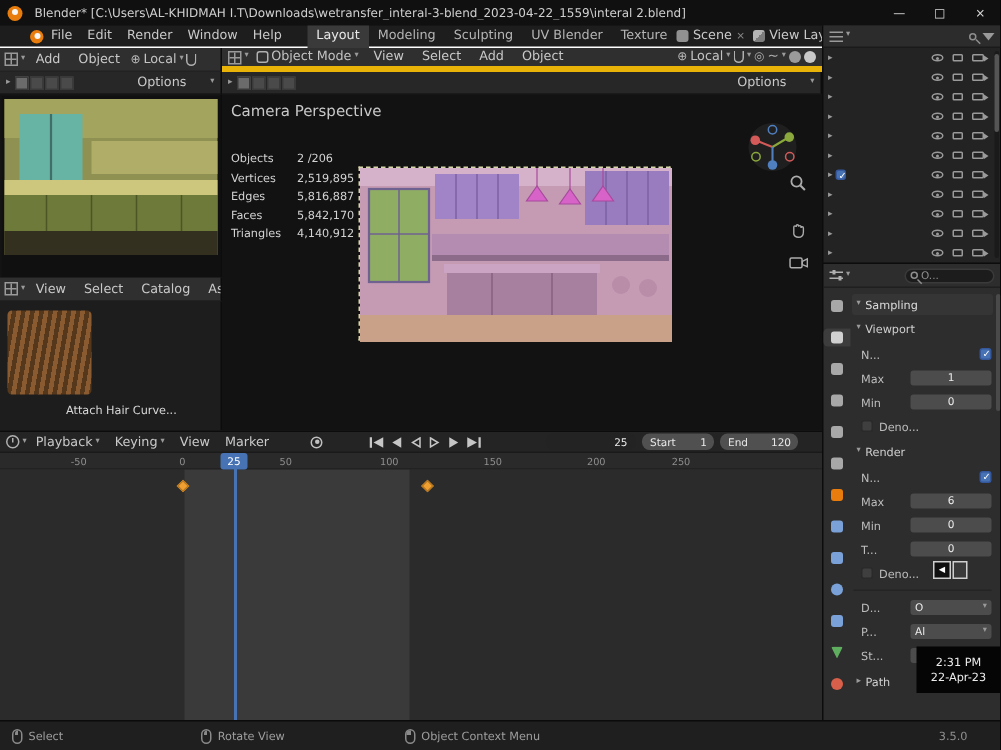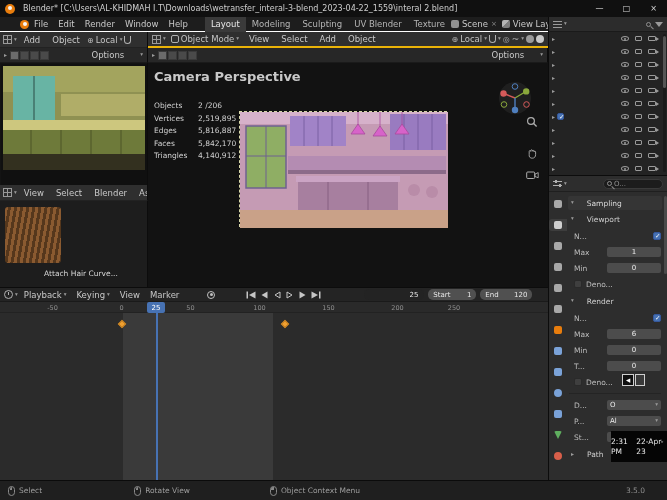--- a/index.html
+++ b/index.html
@@ -87,25 +87,25 @@
   #left-vp{position:absolute;left:0;top:63px;width:148px;height:122px;background:#131313;border-right:1px solid #0c0c0c;overflow:hidden;}
   #asset-header{position:absolute;left:0;top:185px;width:148px;height:16px;background:#2f2f2f;display:flex;align-items:center;
                 gap:2px;padding:0 3px;border-bottom:1px solid #222;border-right:1px solid #0c0c0c;overflow:hidden;}
   #asset-body{position:absolute;left:0;top:201px;width:148px;height:86px;background:#1d1d1d;border-right:1px solid #0c0c0c;}
   .asset-thumb{position:absolute;left:5px;top:6px;width:56px;height:56px;border-radius:3px;
                background:repeating-linear-gradient(100deg,#8a5a30 0px,#8a5a30 3px,#55371c 3px,#55371c 6px);}
   .asset-label{position:absolute;left:4px;top:68px;font-size:7.5px;color:#d8d8d8;white-space:nowrap;margin-left:40px;}
 
   
   #main-header{position:absolute;left:148px;top:32px;width:400px;height:16px;background:#2f2f2f;display:flex;align-items:center;
-               gap:2px;padding:0 4px;border-bottom:2px solid #eab308;overflow:hidden;}
+               gap:2px;padding:0 4px;border-bottom:4px solid #eab308;overflow:hidden;}
   .spacer{flex:1;}
   #main-tools{position:absolute;left:148px;top:48px;width:400px;height:15px;}
   #main-vp{position:absolute;left:148px;top:63px;width:400px;height:224px;background:#121212;overflow:hidden;}
-  .vp-viewname{position:absolute;left:6px;top:6px;color:#c9c9c9;font-size:13px;font-weight:bold;}
+  .vp-viewname{position:absolute;left:6px;top:6px;color:#c9c9c9;font-size:10px;}
   .vp-context{position:absolute;left:6px;top:18px;color:#8f8f8f;font-size:7.5px;white-space:nowrap;}
   .stats{position:absolute;left:6px;top:37px;}
   .stat-row{display:flex;font-size:7.5px;line-height:12.5px;color:#d2d2d2;}
   .stat-label{width:44px;}
   .cam-frame{position:absolute;left:91px;top:48px;width:208px;height:116px;border:1px dashed #d6d6a8;}
   .gizmo{position:absolute;right:16px;top:18px;}
   .vp-tool{position:absolute;right:9px;width:14px;height:14px;display:flex;align-items:center;justify-content:center;opacity:.9;}
   #tool-zoom{top:52px;} #tool-hand{top:84px;} #tool-cam{top:105px;}
 
   
@@ -113,21 +113,21 @@
               border-left:1px solid #0c0c0c;border-top:1px solid #0c0c0c;}
   .pr-header{height:16px;display:flex;align-items:center;gap:3px;padding:0 4px;border-bottom:1px solid #1f1f1f;}
   .search{margin-left:auto;width:60px;height:10px;background:#1c1c1c;border:1px solid #3a3a3a;border-radius:5px;
           display:flex;align-items:center;gap:2px;padding:0 3px;color:#8f8f8f;font-size:7px;}
   .pr-tabs{position:absolute;left:0;top:18px;width:18px;bottom:2px;display:flex;flex-direction:column;align-items:stretch;
            padding-top:4px;gap:9px;}
   .ptab{height:12px;display:flex;align-items:center;justify-content:center;}
   .ptab.sel{background:#3d3d3d;border-radius:3px 0 0 3px;}
   .ptic{width:8px;height:8px;border-radius:2px;display:block;}
   .pr-content{position:absolute;left:18px;top:18px;right:4px;bottom:0;overflow:hidden;font-size:7.5px;}
-  .phead{display:flex;align-items:center;gap:13px;height:14px;color:#dcdcdc;background:#353535;border-radius:2px;margin:2px 1px 2px 1px;padding:0 3px;}
+  .phead{display:flex;align-items:center;gap:3px;height:14px;color:#dcdcdc;background:#353535;border-radius:2px;margin:2px 1px 2px 1px;padding:0 3px;}
   .phead.sub{background:transparent;color:#cfcfcf;}
   .prow{display:flex;align-items:center;height:16px;padding:0 2px 0 7px;gap:3px;}
   .plabel{color:#bdbdbd;white-space:nowrap;}
   .nfield{margin-left:auto;width:54px;height:10px;background:#4c4c4c;border-radius:2px;color:#ebebeb;
           display:flex;align-items:center;justify-content:center;font-size:7px;flex:none;}
   .ddfield{justify-content:space-between;padding:0 3px;}
   .prow .cb{margin-left:auto;}
   .prow.cbleft{gap:4px;}
   .prow.cbleft .cb{margin-left:0;}
   .psep{height:1px;background:#242424;margin:3px 2px;}
@@ -164,21 +164,21 @@
   .mouse{width:7px;height:10px;border:1px solid #8a8a8a;border-radius:3.5px;position:relative;flex:none;}
   .mouse::before{content:"";position:absolute;left:0.5px;top:0.5px;width:2.5px;height:3px;background:#8a8a8a;border-radius:2px 0 0 0;}
   .version{margin-left:auto;margin-right:14px;color:#8f8f8f;}
 
   
   #tray-chevron{position:absolute;left:622px;top:374px;display:flex;gap:1px;z-index:40;}
   .tray-cell{width:12px;height:12px;background:#101010;border:1px solid #cfcfcf;display:flex;align-items:center;
              justify-content:center;font-size:5.5px;color:#fff;}
   .tray-cell2{width:10px;height:12px;background:#3a3a3a;border:1px solid #cfcfcf;}
   #clock-flyout{position:absolute;left:611px;top:431px;width:56px;height:31px;background:#050505;z-index:40;
-                display:flex;flex-direction:row;align-items:center;justify-content:center;font-size:7.5px;color:#ececec;line-height:10px;}
+                display:flex;flex-direction:column;align-items:center;justify-content:center;font-size:7.5px;color:#ececec;line-height:10px;}
 </style>
 </head>
 <body>
 
 <div id="app">
 
   <div id="titlebar">
     <span class="blogo"></span>
     <span class="title-text">Blender* [C:\Users\AL-KHIDMAH I.T\Downloads\wetransfer_interal-3-blend_2023-04-22_1559\interal 2.blend]</span>
     <div class="win-controls">
@@ -357,21 +357,21 @@
     </svg>
   </div>
 
   <div id="asset-header">
     <span class="ed-icon">
       <span class="icon-grid"></span>
       <span class="caret"></span>
     </span>
     <span class="menu">View</span>
     <span class="menu">Select</span>
-    <span class="menu">Blender</span>
+    <span class="menu">Catalog</span>
     <span class="menu">Asse</span>
   </div>
 
   <div id="asset-body">
     <div class="asset-thumb"></div>
     <div class="asset-label">Attach Hair Curve...</div>
   </div>
 
   <div id="main-header">
     <span class="ed-icon">

